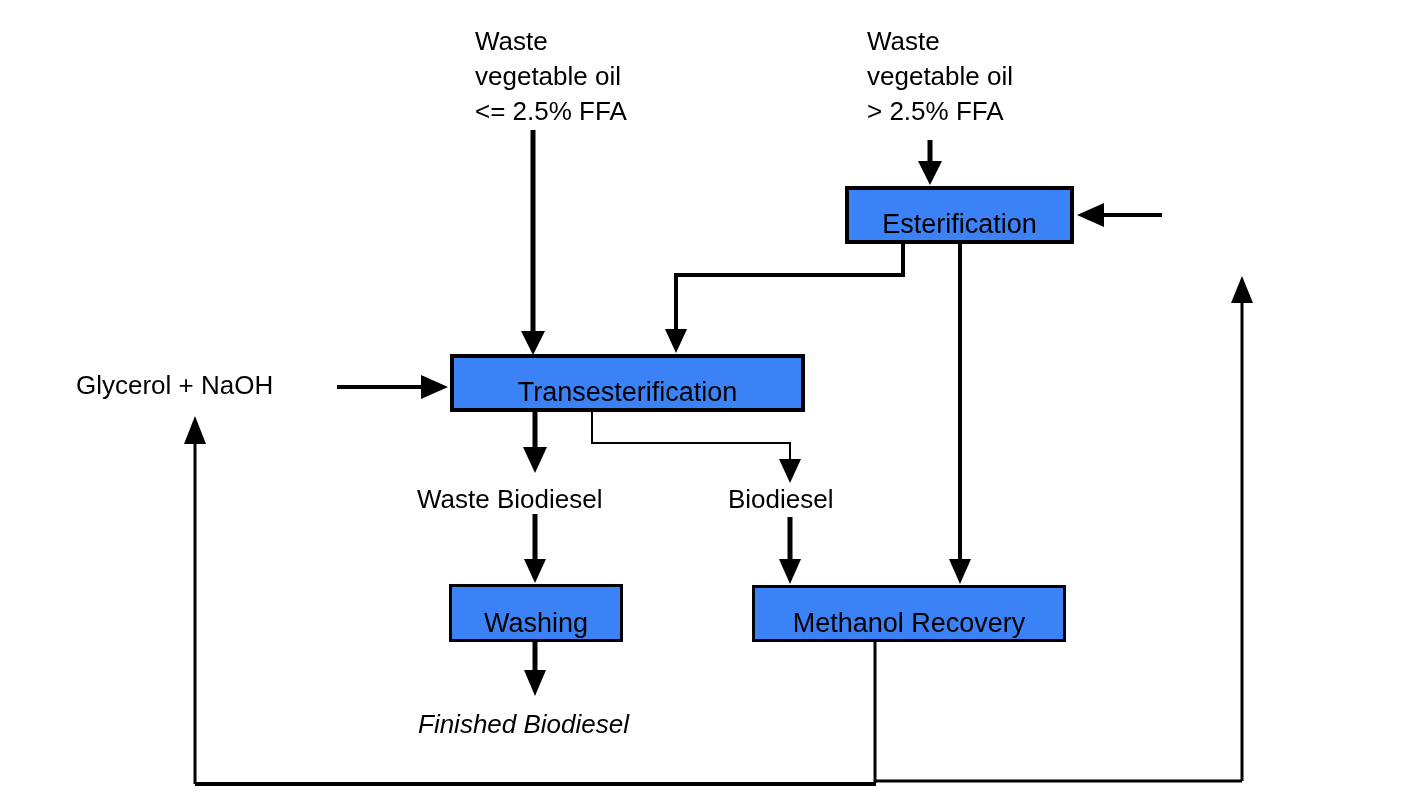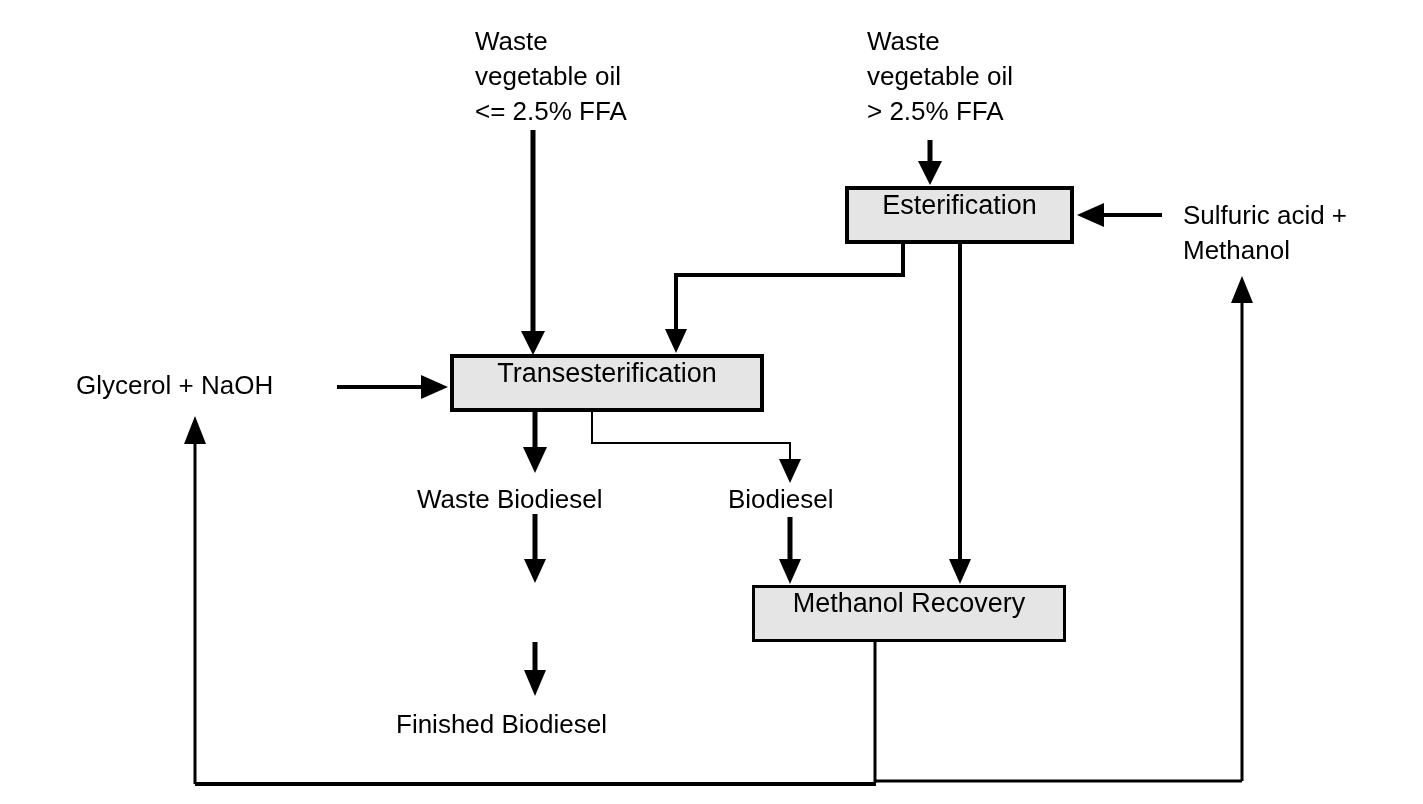--- a/index.html
+++ b/index.html
@@ -26,42 +26,42 @@
   .stream-label {
     position: absolute;
     font-size: 26px;
     line-height: 35px;
     white-space: pre-line;
     color: #000000;
   }
   .process-box {
     position: absolute;
     box-sizing: border-box;
-    background: #e5e5e5;
+    background: #3b82f6;
     border: 3px solid #000000;
     display: flex;
-    align-items: flex-start;
+    align-items: flex-end;
     justify-content: center;
     font-size: 27px;
     color: #000000;
     white-space: nowrap;
   }
   .border-heavy { border-width: 4px; }
 
   
   #waste-oil-low-label      { left: 475px;  top: 24px;  }
   #waste-oil-high-label     { left: 867px;  top: 24px;  }
   #sulfuric-methanol-label  { left: 1183px; top: 198px; }
   #methanol-naoh-label      { left: 76px;   top: 368px; }
   #crude-biodiesel-label    { left: 417px;  top: 482px; }
   #glycerol-label           { left: 728px;  top: 482px; }
-  #finished-biodiesel-label { left: 396px;  top: 707px; }
+  #finished-biodiesel-label { left: 418px;  top: 707px; font-style: italic; }
 
   #esterification-box       { left: 845px;  top: 186px; width: 229px; height: 58px; }
-  #transesterification-box  { left: 450px;  top: 354px; width: 314px; height: 58px; }
+  #transesterification-box  { left: 450px;  top: 354px; width: 355px; height: 58px; }
   #washing-box              { left: 449px;  top: 584px; width: 174px; height: 58px; }
   #methanol-recovery-box    { left: 732px;  top: 585px; width: 314px; height: 57px; margin-left: 20px; }
 
   svg path    { stroke: #000000; fill: none; }
   svg polygon { fill: #000000;  stroke: none; }
 </style>
 </head>
 <body>
 
 <div id="canvas">
@@ -135,37 +135,38 @@
   </svg>
 
   <div class="stream-label" id="waste-oil-low-label">Waste
 vegetable oil
 &lt;= 2.5% FFA</div>
 
   <div class="stream-label" id="waste-oil-high-label">Waste
 vegetable oil
 &gt; 2.5% FFA</div>
 
-  <div class="stream-label" id="sulfuric-methanol-label">Sulfuric acid +
-Methanol</div>
 
   <div class="stream-label" id="methanol-naoh-label">Glycerol + NaOH</div>
 
   <div class="stream-label" id="crude-biodiesel-label">Waste Biodiesel</div>
 
   <div class="stream-label" id="glycerol-label">Biodiesel</div>
 
   <div class="stream-label" id="finished-biodiesel-label">Finished Biodiesel</div>
 
   <div class="process-box border-heavy" id="esterification-box">
     <span>Esterification</span>
   </div>
 
   <div class="process-box border-heavy" id="transesterification-box">
     <span>Transesterification</span>
   </div>
 
+  <div class="process-box" id="washing-box">
+    <span>Washing</span>
+  </div>
 
   <div class="process-box" id="methanol-recovery-box">
     <span>Methanol Recovery</span>
   </div>
 
 </div>
 
 </body></html>

